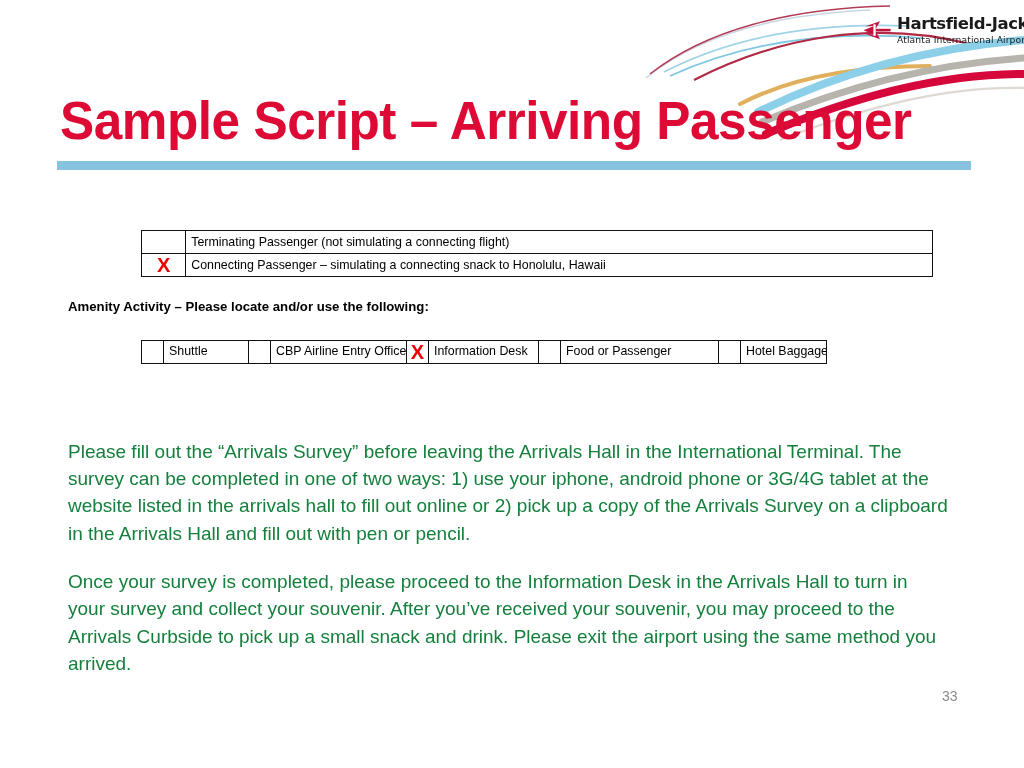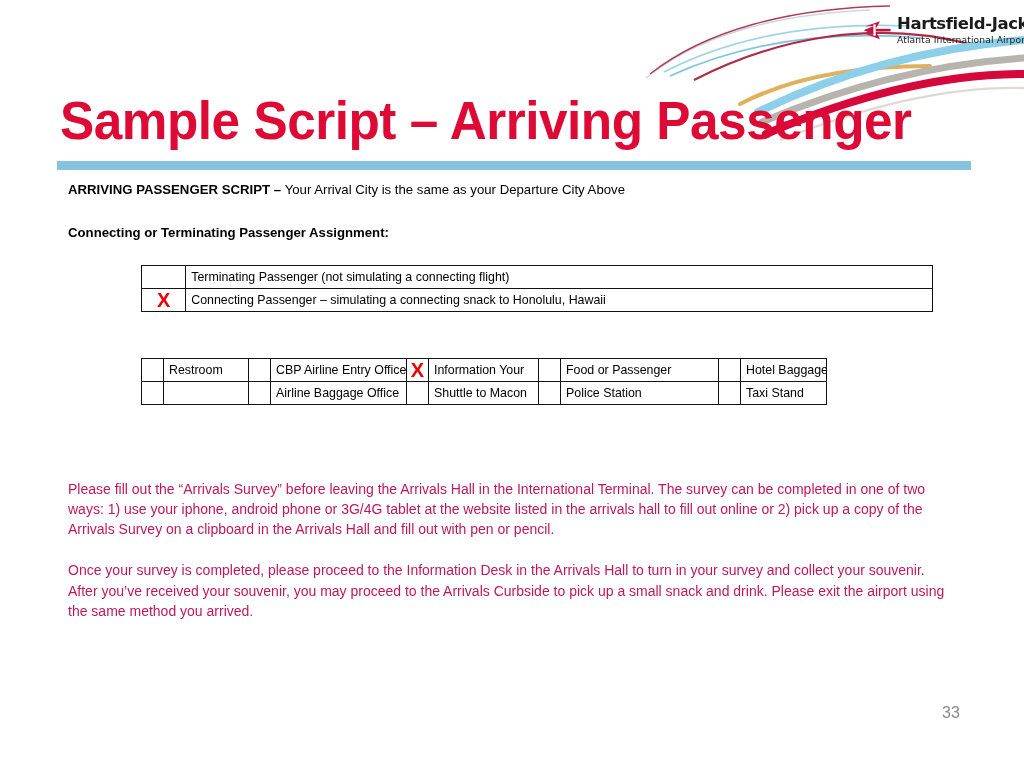--- a/index.html
+++ b/index.html
@@ -177,34 +177,34 @@
   .amen-c5 { width: 22px; }
   .amen-c6 { width: 110px; }
   .amen-c7 { width: 22px; }
   .amen-c8 { width: 158px; }
   .amen-c9 { width: 22px; }
   .amen-c10 { width: 86px; }
 
   
   .para {
     font-family: "Liberation Sans", sans-serif;
-    font-size: 14px;
-    color: #be185d;
+    font-size: 19px;
+    color: #15803d;
     line-height: 1.44;
     margin: 0;
     width: 880px;
   }
 
   
   .page-number {
     position: absolute;
     left: 942px;
-    top: 704px;
-    font-family: "Liberation Sans", sans-serif;
-    font-size: 16px;
+    top: 688px;
+    font-family: "Liberation Sans", sans-serif;
+    font-size: 14px;
     color: #8a8a8a;
   }
 </style>
 </head>
 <body>
 
 <div class="header-graphics">
   <svg width="384" height="160" viewBox="0 0 384 160" xmlns="http://www.w3.org/2000/svg">
 
     <path d="M6,78 C60,34 140,14 230,10" stroke="#c7d7e4" stroke-width="1.6" fill="none"></path>
@@ -241,27 +241,23 @@
     <span class="logo-sub">Atlanta International Airport</span>
   </span>
 </div>
 
 <div class="slide-title">Sample Script – Arriving Passenger</div>
 
 <div class="divider"></div>
 
 <div class="content">
 
-  <p class="lead-line">
-    <span class="bold">ARRIVING PASSENGER SCRIPT – </span><span>Your Arrival City is the same as your Departure City Above</span>
-  </p>
 
   <div class="spacer-38"></div>
 
-  <p class="section-label">Connecting or Terminating Passenger Assignment:</p>
 
   <div class="spacer-assign"></div>
 
   <table class="form-table assign-table">
     <colgroup>
       <col class="col-check">
         <col class="col-label">
     </colgroup>
     <tbody>
       <tr>
@@ -274,20 +270,21 @@
         <td class="check-cell">
           <span class="x-mark">X</span>
         </td>
         <td>Connecting Passenger – simulating a connecting snack to Honolulu, Hawaii</td>
       </tr>
     </tbody>
   </table>
 
   <div class="spacer-amenity"></div>
 
+  <p class="section-label">Amenity Activity – Please locate and/or use the following:</p>
 
   <div class="spacer-assign"></div>
 
   <table class="form-table amen-table">
     <colgroup>
       <col class="amen-c1">
         <col class="amen-c2">
       <col class="amen-c3">
         <col class="amen-c4">
       <col class="amen-c5">
@@ -295,67 +292,41 @@
       <col class="amen-c7">
         <col class="amen-c8">
       <col class="amen-c9">
         <col class="amen-c10">
     </colgroup>
     <tbody>
       <tr>
         <td class="check-cell">
           <span class="x-mark"></span>
         </td>
-        <td>Restroom</td>
+        <td>Shuttle</td>
 
         <td class="check-cell">
           <span class="x-mark"></span>
         </td>
         <td>CBP Airline Entry Office</td>
 
         <td class="check-cell">
           <span class="x-mark">X</span>
         </td>
-        <td>Information Your</td>
+        <td>Information Desk</td>
 
         <td class="check-cell">
           <span class="x-mark"></span>
         </td>
         <td>Food or Passenger</td>
 
         <td class="check-cell">
           <span class="x-mark"></span>
         </td>
         <td>Hotel Baggage</td>
-      </tr>
-      <tr>
-        <td class="check-cell">
-          <span class="x-mark"></span>
-        </td>
-        <td></td>
-
-        <td class="check-cell">
-          <span class="x-mark"></span>
-        </td>
-        <td>Airline Baggage Office</td>
-
-        <td class="check-cell">
-          <span class="x-mark"></span>
-        </td>
-        <td>Shuttle to Macon</td>
-
-        <td class="check-cell">
-          <span class="x-mark"></span>
-        </td>
-        <td>Police Station</td>
-
-        <td class="check-cell">
-          <span class="x-mark"></span>
-        </td>
-        <td>Taxi Stand</td>
       </tr>
     </tbody>
   </table>
 
   <div class="spacer-para"></div>
 
   <p class="para">Please fill out the “Arrivals Survey” before leaving the Arrivals Hall in the International Terminal. The survey can be completed in one of two ways: 1) use your iphone, android phone or 3G/4G tablet at the website listed in the arrivals hall to fill out online or 2) pick up a copy of the Arrivals Survey on a clipboard in the Arrivals Hall and fill out with pen or pencil.</p>
 
   <div class="spacer-between-para"></div>
 

